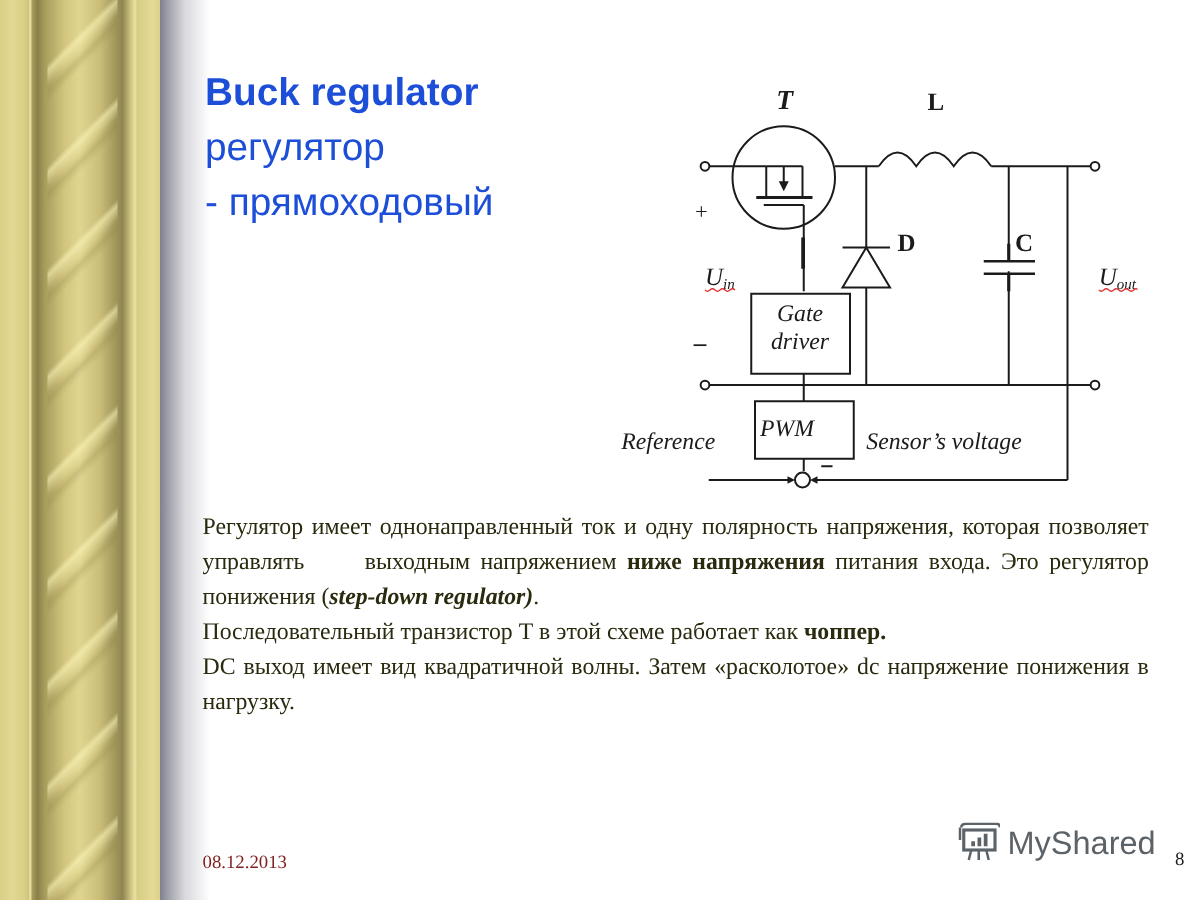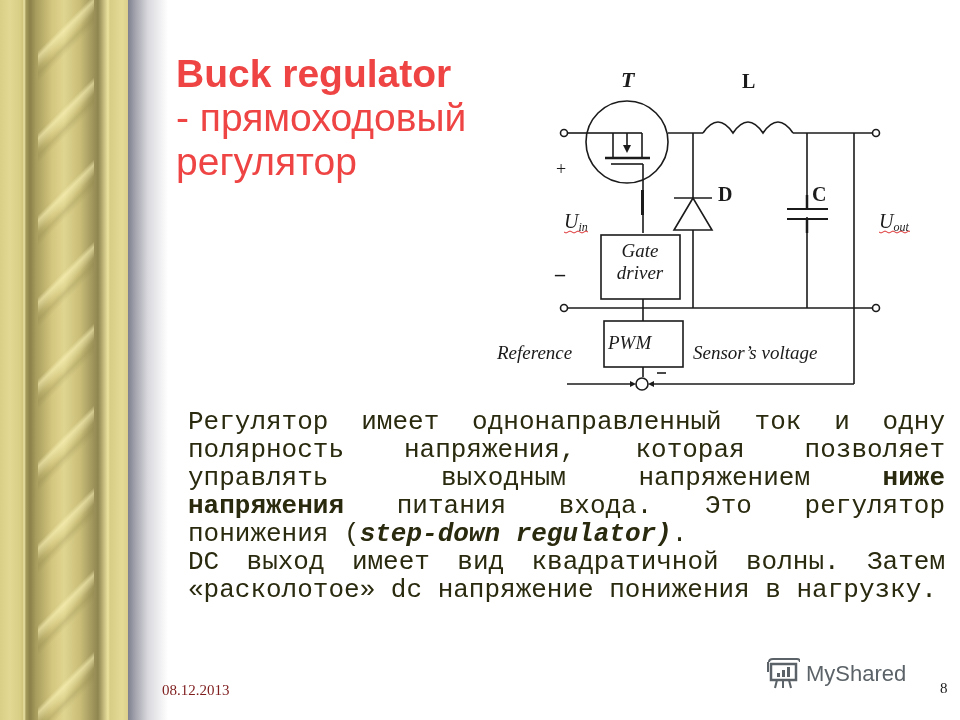--- a/index.html
+++ b/index.html
@@ -24,65 +24,65 @@
         rgba(255,248,190,0.55) 40px, rgba(255,248,190,0.0) 48px,
         rgba(140,130,70,0.25) 52px, rgba(140,130,70,0) 58px);
     }
     .border-shadow {
       position: absolute; left: 128px; top: 0; width: 40px; height: 720px;
       background: linear-gradient(90deg, #7f8190 0px, #a6a7b0 8px, #d9d9de 20px, #ffffff 40px);
     }
 
     
     .title {
-      position: absolute; left: 176px; top: 52px;
-      color: #ef4444; font-family: "Liberation Sans", sans-serif;
-      font-size: 39px; line-height: 44px;
+      position: absolute; left: 164px; top: 52px;
+      color: #1d4ed8; font-family: "Liberation Sans", sans-serif;
+      font-size: 31px; line-height: 44px;
     }
     .title .bold { font-weight: bold; }
 
     
     .circuit { position: absolute; left: 490px; top: 55px; width: 420px; height: 340px; }
     .circuit svg { width: 420px; height: 340px; }
     .circuit text { font-family: "Liberation Serif", serif; fill: #1b1b1b; }
 
     
     .body-text {
-      position: absolute; left: 188px; top: 408px; width: 757px;
-      color: #2a2a0f; font-family: Liberation Mono, monospace;
-      font-size: 26px; line-height: 28px; text-align: justify;
+      position: absolute; left: 162px; top: 408px; width: 757px;
+      color: #2a2a0f; font-family: Liberation Serif, serif;
+      font-size: 19px; line-height: 28px; text-align: justify;
     }
     .body-text p { margin: 0; }
     .gap { display: inline-block; width: 40px; }
 
     .footer-date {
       position: absolute; left: 162px; top: 682px;
       font-family: Liberation Serif, serif; font-size: 15px; color: #7f1d1d;
     }
     .footer-page {
       position: absolute; left: 940px; top: 680px;
       font-family: "Liberation Serif", serif; font-size: 15px; color: #1b1b1b;
     }
     .watermark {
       position: absolute; left: 766px; top: 656px; height: 36px;
       display: flex; align-items: center; gap: 6px;
-      color: #5c6368; font-family: "Liberation Sans", sans-serif; font-size: 22px;
+      color: #5c6368; font-family: "Liberation Sans", sans-serif; font-size: 26px;
     }
   </style>
 </head>
 <body>
 
 <div class="border-left"></div>
 <div class="border-stripes"></div>
 <div class="border-shadow"></div>
 
 <div class="title">
   <div class="bold">Buck regulator</div>
+  <div>регулятор</div>
   <div>- прямоходовый</div>
-  <div>регулятор</div>
 </div>
 
 <div class="circuit">
   <svg viewBox="0 0 420 340" xmlns="http://www.w3.org/2000/svg" stroke="#1b1b1b" fill="none" stroke-width="1.6">
 
     <line x1="76" y1="78" x2="102" y2="78"></line>
     <circle cx="74" cy="78" r="3.5" fill="#fff"></circle>
 
     <g>
       <circle cx="137" cy="87" r="41"></circle>
@@ -150,20 +150,21 @@
     <text x="150" y="202" font-size="19" font-style="italic" text-anchor="middle" stroke="none">Gate</text>
     <text x="150" y="224" font-size="19" font-style="italic" text-anchor="middle" stroke="none">driver</text>
     <text x="118" y="294" font-size="19" font-style="italic" stroke="none">PWM</text>
     <text x="7" y="304" font-size="19" font-style="italic" stroke="none">Reference</text>
     <text x="203" y="304" font-size="19" font-style="italic" stroke="none">Sensor’s voltage</text>
   </svg>
 </div>
 
 <div class="body-text">
   <p><span>Регулятор имеет однонаправленный ток и одну полярность напряжения, которая позволяет управлять</span><span class="gap"></span> <span>выходным напряжением</span> <b>ниже напряжения</b> <span>питания входа. Это регулятор понижения (</span><b><i>step-down regulator)</i></b><span>.</span></p>
+  <p><span>Последовательный транзистор Т в этой схеме работает как</span> <b>чоппер.</b></p>
   <p>DC выход имеет вид квадратичной волны. Затем  «расколотое» dc напряжение понижения в нагрузку.</p>
 </div>
 
 <div class="watermark">
   <svg width="34" height="32" viewBox="0 0 34 32">
     <rect x="5" y="6" width="25" height="16" fill="none" stroke="#5c6368" stroke-width="2.5"></rect>
     <path d="M3,4 q0,-3 4,-3 h24 q3,0 3,3" fill="none" stroke="#5c6368" stroke-width="2"></path>
     <line x1="2" y1="4" x2="2" y2="14" stroke="#5c6368" stroke-width="2"></line>
     <rect x="11" y="15" width="3" height="4" fill="#5c6368"></rect>
     <rect x="16" y="12" width="3" height="7" fill="#5c6368"></rect>

